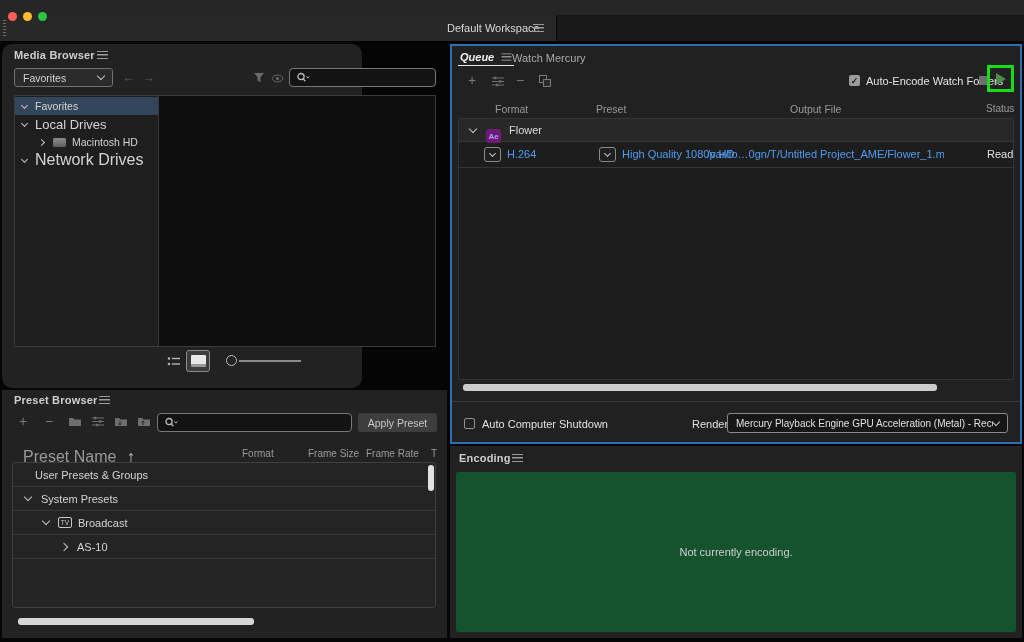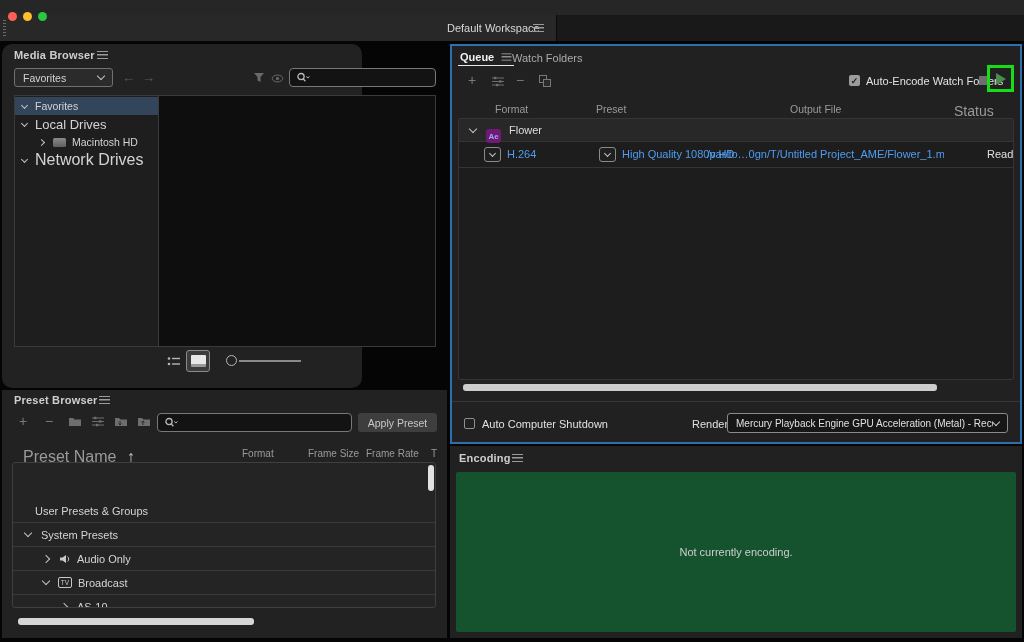--- a/index.html
+++ b/index.html
@@ -158,60 +158,50 @@
   <span class="abs dimtxt" style="left:21px;top:58px;font-size:16px;">
     <span>Preset Name</span>
     <span style="color:#c8c8c8;margin-left:6px;">↑</span>
   </span>
   <span class="abs dimtxt" style="left:240px;top:58px;font-size:10px;">Format</span>
   <span class="abs dimtxt" style="left:306px;top:58px;font-size:10px;">Frame Size</span>
   <span class="abs dimtxt" style="left:364px;top:58px;font-size:10px;">Frame Rate</span>
   <span class="abs dimtxt" style="left:429px;top:58px;font-size:10px;">T</span>
 
   <div class="abs" style="left:10px;top:72px;width:424px;height:146px;border:1px solid #3f3f3f;border-radius:3px;background:#242424;overflow:hidden;">
-    <div class="row-line" style="height:24px;display:flex;align-items:center;padding-left:22px;margin-top:36px;">
+    <div class="row-line" style="height:24px;display:flex;align-items:center;padding-left:22px;">
       <span>User Presets &amp; Groups</span>
     </div>
     <div class="row-line" style="height:24px;display:flex;align-items:center;padding-left:12px;">
       <span class="cv down" style="margin-top:-3px;"></span>
       <span style="margin-left:10px;">System Presets</span>
-    </div>
-    <div class="row-line" style="height:24px;display:flex;align-items:center;padding-left:30px;">
-      <span class="cv right"></span>
-      <span style="margin-left:10px;display:flex;">
-        <svg width="12" height="10">
-            <path d="M1 3.5h2.5L7 1v8L3.5 6.5H1z" fill="#c8c8c8"></path>
-            <path d="M8.5 2.5c1.6 1.1 1.6 4 0 5" stroke="#c8c8c8" fill="none"></path>
-          </svg>
-      </span>
-      <span style="margin-left:6px;">Audio Only</span>
     </div>
     <div class="row-line" style="height:24px;display:flex;align-items:center;padding-left:30px;">
       <span class="cv down" style="margin-top:-3px;"></span>
       <span style="margin-left:9px;width:14px;height:11px;border:1px solid #c8c8c8;border-radius:2px;display:flex;align-items:center;justify-content:center;">
         <span style="font-size:6.5px;color:#c8c8c8;">TV</span>
       </span>
       <span style="margin-left:6px;">Broadcast</span>
     </div>
     <div class="row-line" style="height:24px;display:flex;align-items:center;padding-left:48px;">
       <span class="cv right"></span>
       <span style="margin-left:10px;">AS-10</span>
     </div>
   </div>
   <span class="thumb" style="left:426px;top:75px;width:6px;height:26px;background:#e2e2e2;"></span>
   <span class="thumb" style="left:16px;top:228px;width:236px;height:7px;"></span>
 </div>
 
 <div class="panel" style="left:450px;top:44px;width:572px;height:400px;background:#212121;border:2px solid #2e6fb2;">
 
   <div class="abs" style="left:6px;top:3px;height:17px;border-bottom:1.5px solid #e8e8e8;display:flex;align-items:center;gap:7px;padding:0 2px;">
-    <span style="color:#f0f0f0;font-weight:700;">Queue</span>
+    <span style="color:#f0f0f0;font-weight:700;font-style:italic;">Queue</span>
     <span class="menu-ic" style="transform:scale(.9);"></span>
   </div>
-  <span class="abs" style="left:60px;top:6px;color:#ababab;">Watch Folders</span>
+  <span class="abs" style="left:60px;top:6px;color:#ababab;">Watch Mercury</span>
 
   <span class="abs toolglyph" style="left:16px;top:27px;">+</span>
   <span class="abs" style="left:39px;top:30px;">
     <svg width="14" height="11">
         <path d="M1 2h12M1 5.5h12M1 9h12" stroke="#6e6e6e"></path>
         <rect x="3" y="0.8" width="2.4" height="2.4" fill="#6e6e6e"></rect>
         <rect x="8" y="4.3" width="2.4" height="2.4" fill="#6e6e6e"></rect>
         <rect x="5" y="7.8" width="2.4" height="2.4" fill="#6e6e6e"></rect>
       </svg>
   </span>
@@ -225,21 +215,21 @@
   </div>
   <span class="abs" style="left:414px;top:29px;color:#e2e2e2;">Auto-Encode Watch Folders</span>
   <span class="abs" style="left:527px;top:30px;width:9px;height:9px;background:#6e6e6e;"></span>
   <div class="abs" style="left:535px;top:19px;width:27px;height:27px;border:3px solid #17dd17;display:flex;align-items:center;justify-content:center;">
     <span style="width:0;height:0;border-left:10px solid #4c8c4c;border-top:6px solid transparent;border-bottom:6px solid transparent;"></span>
   </div>
 
   <span class="abs dimtxt" style="left:43px;top:57px;font-size:10.5px;">Format</span>
   <span class="abs dimtxt" style="left:144px;top:57px;font-size:10.5px;">Preset</span>
   <span class="abs dimtxt" style="left:338px;top:57px;font-size:10.5px;">Output File</span>
-  <span class="abs dimtxt" style="left:502px;top:57px;font-size:14px;">Status</span>
+  <span class="abs dimtxt" style="left:534px;top:57px;font-size:10px;">Status</span>
 
   <div class="abs" style="left:6px;top:72px;width:556px;height:262px;background:#1d1d1d;border:1px solid #353535;border-radius:2px;overflow:hidden;">
     <div style="height:23px;background:#282828;border-bottom:1px solid #343434;display:flex;align-items:center;padding-left:11px;">
       <span class="cv down" style="margin-top:-3px;"></span>
       <span style="margin-left:10px;width:15px;height:14px;background:#701a75;border-radius:3px;color:#9fa8ff;font-size:8px;font-weight:700;display:flex;align-items:center;justify-content:center;margin-top:12px;">Ae</span>
       <span style="margin-left:8px;color:#dcdcdc;">Flower</span>
     </div>
     <div style="height:26px;border-bottom:1px solid #343434;position:relative;display:flex;align-items:center;">
       <span class="ddbtn" style="position:absolute;left:25px;top:5px;width:17px;height:15px;">
         <span class="cv down" style="width:5px;height:5px;margin-top:-3px;"></span>

